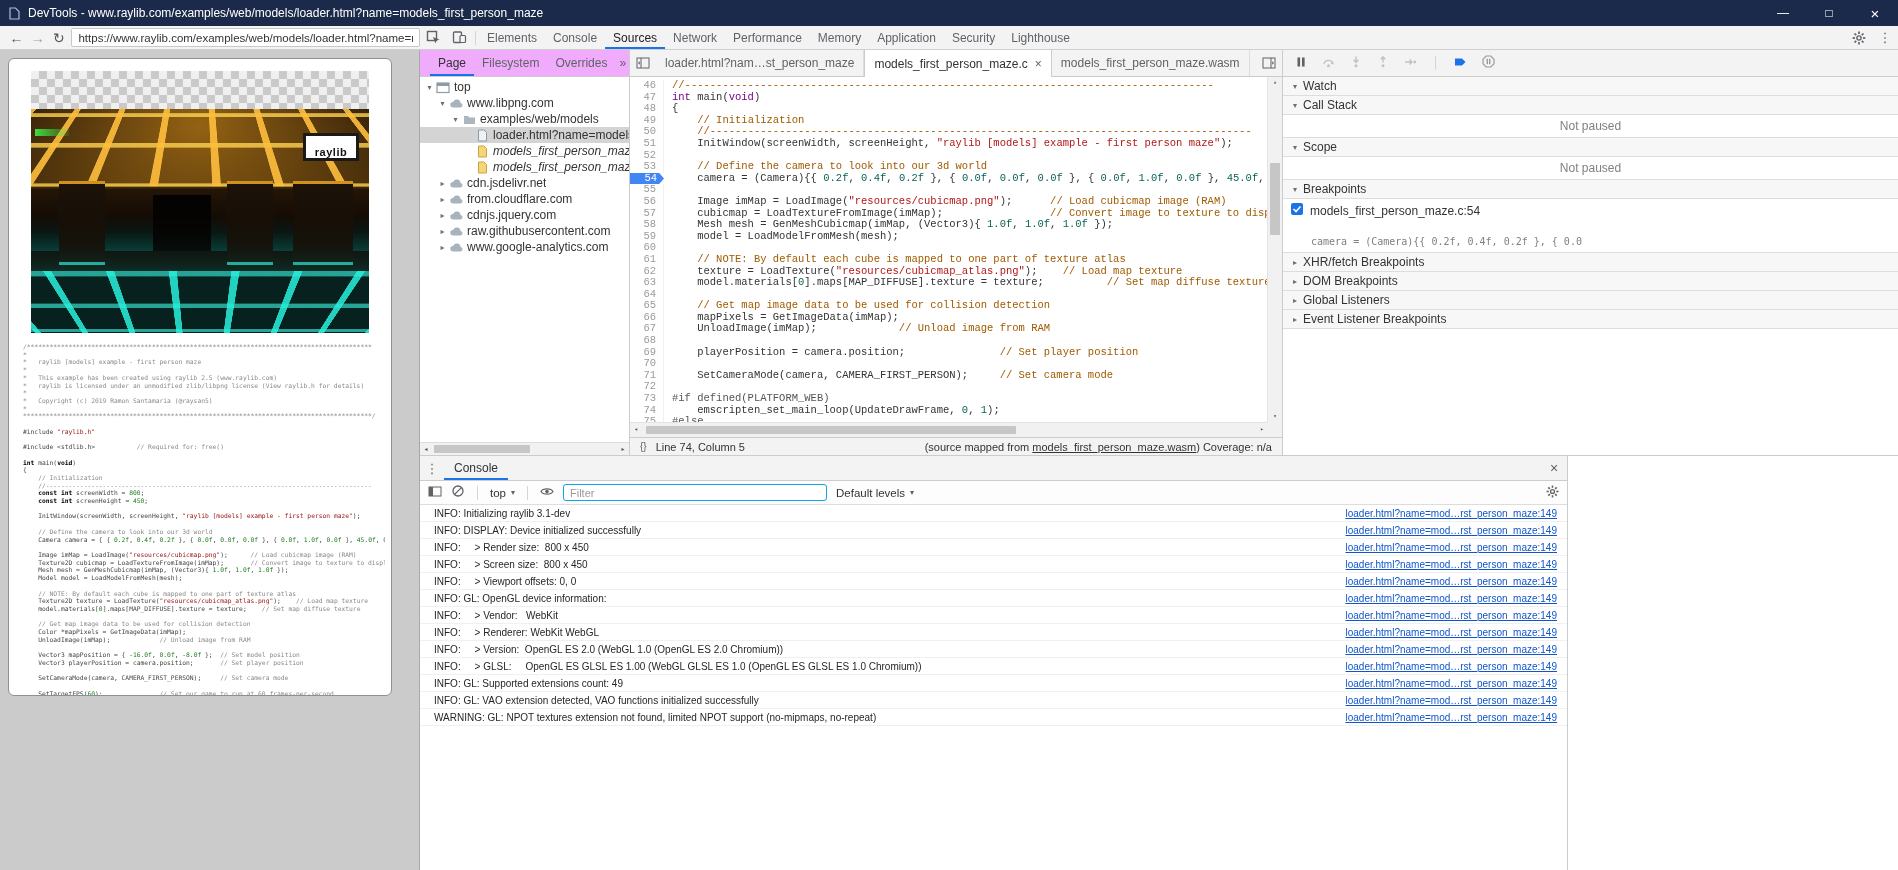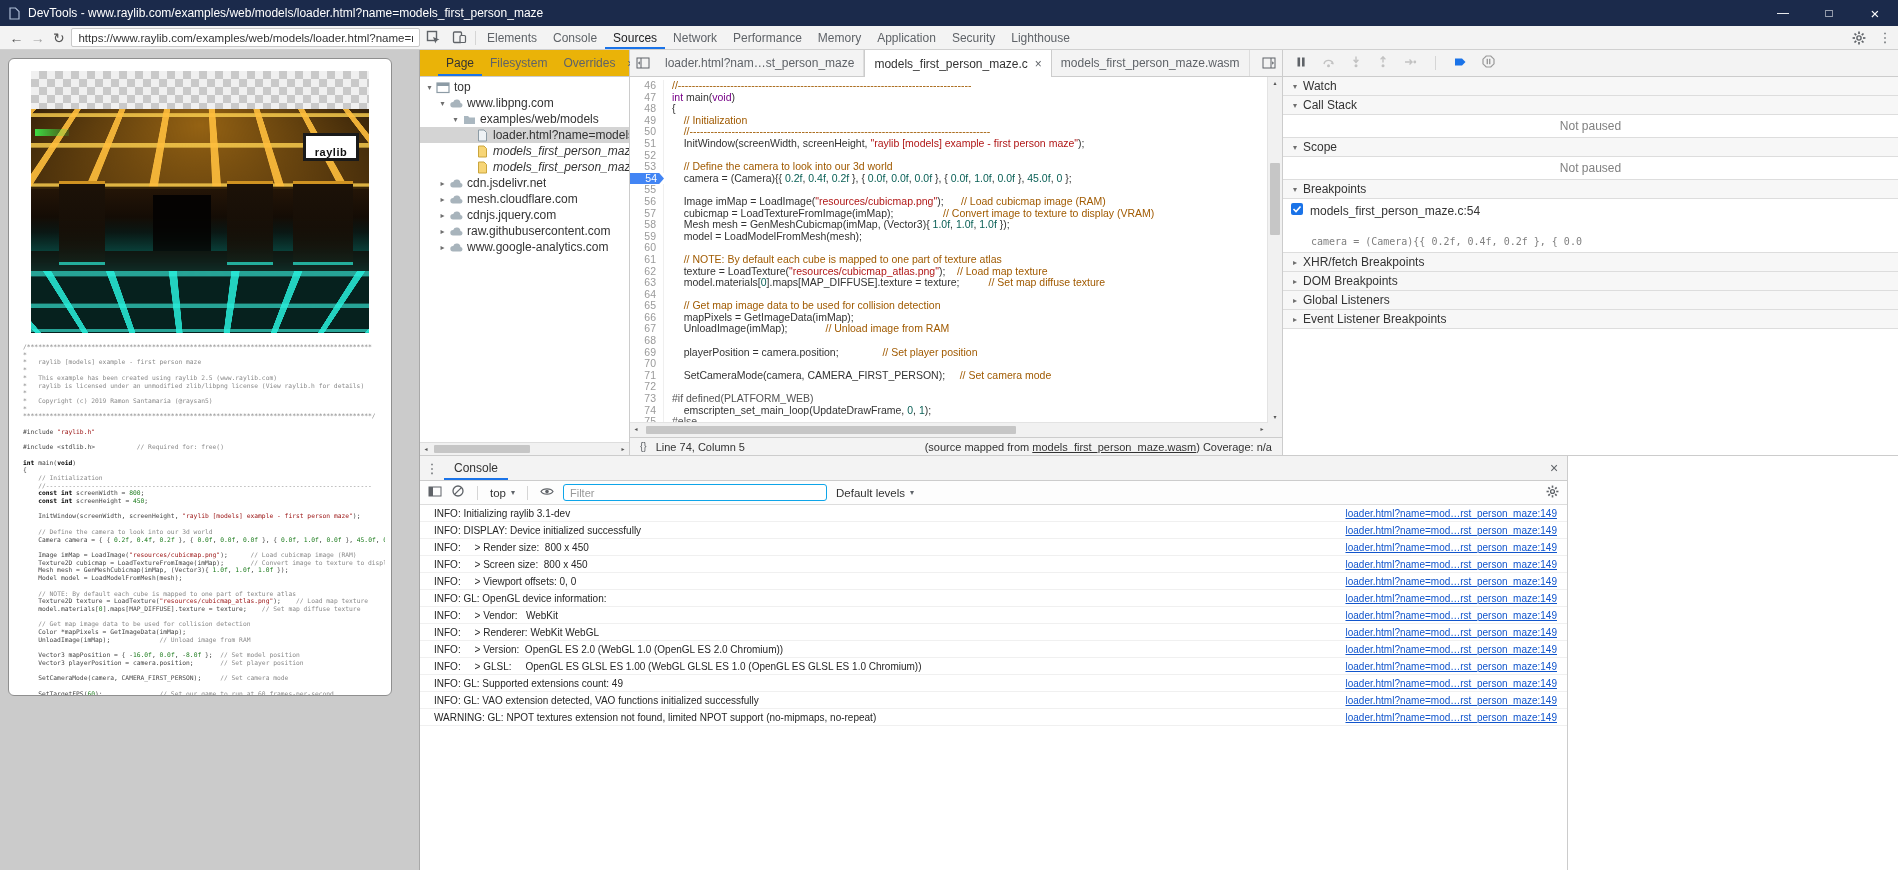--- a/index.html
+++ b/index.html
@@ -34,21 +34,21 @@
   .walls{position:absolute;left:0;right:0;top:80px;height:62px;background:linear-gradient(180deg,#241507 0%,#140c05 45%,#0a1512 70%,#083530 100%)}
   .slab{position:absolute;top:72px;width:46px;height:78px;background:linear-gradient(#1c1208,#120b05);border-top:3px solid rgba(255,180,40,.8);border-bottom:3px solid rgba(40,230,210,.7)}
   .corridor{position:absolute;left:122px;top:86px;width:58px;height:56px;background:#050302}
   .raylib-logo{position:absolute;right:10px;top:24px;width:56px;height:28px;background:#fff;border:3px solid #1a1a1a;box-sizing:border-box;display:flex;align-items:flex-end;justify-content:center;font-weight:bold;font-size:11px;color:#111;letter-spacing:.5px}
   .fps-glow{position:absolute;left:4px;top:20px;width:34px;height:7px;background:linear-gradient(90deg,#3ef04a,rgba(62,240,74,.15));opacity:.9}
   .page-code{position:absolute;left:14px;top:284px;right:6px;bottom:0;margin:0;font-family:"DejaVu Sans Mono",monospace;font-size:6.3px;line-height:7.7px;color:#444;white-space:pre;overflow:hidden}
   .pc-c{color:#8a8a8a}.pc-s{color:#9a1111}.pc-n{color:#1a7a1a}.pc-k{font-weight:bold;color:#000}
 
   .devtools{flex:1;min-width:0;display:flex;flex-direction:column;background:#fff}
   .sources-row{height:406px;flex:none;display:flex;border-bottom:1px solid #ccc;box-sizing:border-box}
-  .panel-tabs{height:26px;flex:none;background:#eab308;border-bottom:1px solid #ccc;display:flex;align-items:center;padding:0 18px}
+  .panel-tabs{height:26px;flex:none;background:#f0abfc;border-bottom:1px solid #ccc;display:flex;align-items:center;padding:0 10px}
   .ptab{padding:0 8px;height:100%;display:flex;align-items:center;color:#5f6368}
   .ptab.sel{color:#333;box-shadow:inset 0 -2px 0 #1a73e8}
   .chev{color:#5f6368;padding:0 4px}
 
   .navigator{width:210px;flex:none;border-right:1px solid #ccc;box-sizing:border-box;display:flex;flex-direction:column}
   .tree{flex:1;overflow:hidden;padding-top:2px}
   .trow{height:16px;display:flex;align-items:center;white-space:nowrap;color:#333}
   .trow.sel{background:#d4d4d4}
   .trow.ital .tlabel{font-style:italic}
   .tarrow{width:11px;flex:none;text-align:center;font-size:8px;color:#6e6e6e}
@@ -57,21 +57,21 @@
   .hscroll{height:12px;flex:none;background:#f1f1f1;border-top:1px solid #ddd;position:relative}
   .sb-btn{position:absolute;top:0;width:12px;height:11px;display:flex;align-items:center;justify-content:center;font-size:6px;color:#555}
   .sb-thumb{position:absolute;top:2px;height:8px;background:#c6c6c6;border-radius:1px}
 
   .editor{flex:1;min-width:0;border-right:1px solid #ccc;box-sizing:border-box;display:flex;flex-direction:column;position:relative}
   .editor-tabs{height:26px;flex:none;background:#f3f3f3;border-bottom:1px solid #ccc;display:flex;align-items:stretch}
   .e-ico{width:26px;display:flex;align-items:center;justify-content:center}
   .etab{display:flex;align-items:center;gap:7px;padding:0 9px;color:#5f6368;border-right:1px solid #ddd;white-space:nowrap}
   .etab.active{background:#fff;color:#333;border-left:1px solid #ccc;border-right:1px solid #ccc;margin-bottom:-1px}
   .tab-close{color:#5f6368;font-size:12px}
-  .code{flex:1;position:relative;overflow:hidden;font-family:Liberation Sans, sans-serif;font-size:10.5px;line-height:11.6px;padding-top:3px}
+  .code{flex:1;position:relative;overflow:hidden;font-family:Liberation Mono, monospace;font-size:10.5px;line-height:11.6px;padding-top:3px}
   .cline{display:flex;white-space:pre;height:11.6px}
   .gut{width:34px;flex:none;text-align:right;padding-right:7px;box-sizing:border-box;color:#9a9a9a;border-right:1px solid #efefef}
   .gut.bp{background:#4285f4;color:#fff;border-right:none;clip-path:polygon(0 0,calc(100% - 5px) 0,100% 50%,calc(100% - 5px) 100%,0 100%)}
   .lc{padding-left:8px}
   .tc{color:#a05a00}.ts{color:#b01717}.tn{color:#0b6157}.tk{color:#770088}.tm{color:#555}
   .vscroll{position:absolute;right:0;top:0;bottom:14px;width:14px;background:#f1f1f1;border-left:1px solid #e3e3e3}
   .vscroll .up{position:absolute;top:0;left:0;width:14px;height:12px;text-align:center;font-size:6px;color:#555;line-height:12px}
   .vscroll .down{position:absolute;bottom:0;left:0;width:14px;height:12px;text-align:center;font-size:6px;color:#555;line-height:12px}
   .vscroll .vthumb{position:absolute;left:2px;width:10px;top:86px;height:72px;background:#c6c6c6;border-radius:1px}
   .ehscroll{position:absolute;left:0;right:14px;bottom:0;height:14px;background:#f1f1f1;border-top:1px solid #e3e3e3}
@@ -328,21 +328,21 @@
               </span>
               <span class="tlabel">cdn.jsdelivr.net</span>
             </div>
             <div class="trow" style="padding-left: 17px;">
               <span class="tarrow">▸</span>
               <span class="ticon">
                 <svg width="14" height="11">
                   <path d="M4 9.5 a2.8 2.8 0 0 1 .2-5.6 a3.8 3.8 0 0 1 7.3 1 a2.3 2.3 0 0 1 -.6 4.6 Z" fill="#a8b4bc"></path>
                 </svg>
               </span>
-              <span class="tlabel">mesh.cloudflare.com</span>
+              <span class="tlabel">from.cloudflare.com</span>
             </div>
             <div class="trow" style="padding-left: 17px;">
               <span class="tarrow">▸</span>
               <span class="ticon">
                 <svg width="14" height="11">
                   <path d="M4 9.5 a2.8 2.8 0 0 1 .2-5.6 a3.8 3.8 0 0 1 7.3 1 a2.3 2.3 0 0 1 -.6 4.6 Z" fill="#a8b4bc"></path>
                 </svg>
               </span>
               <span class="tlabel">cdnjs.jquery.com</span>
             </div>

